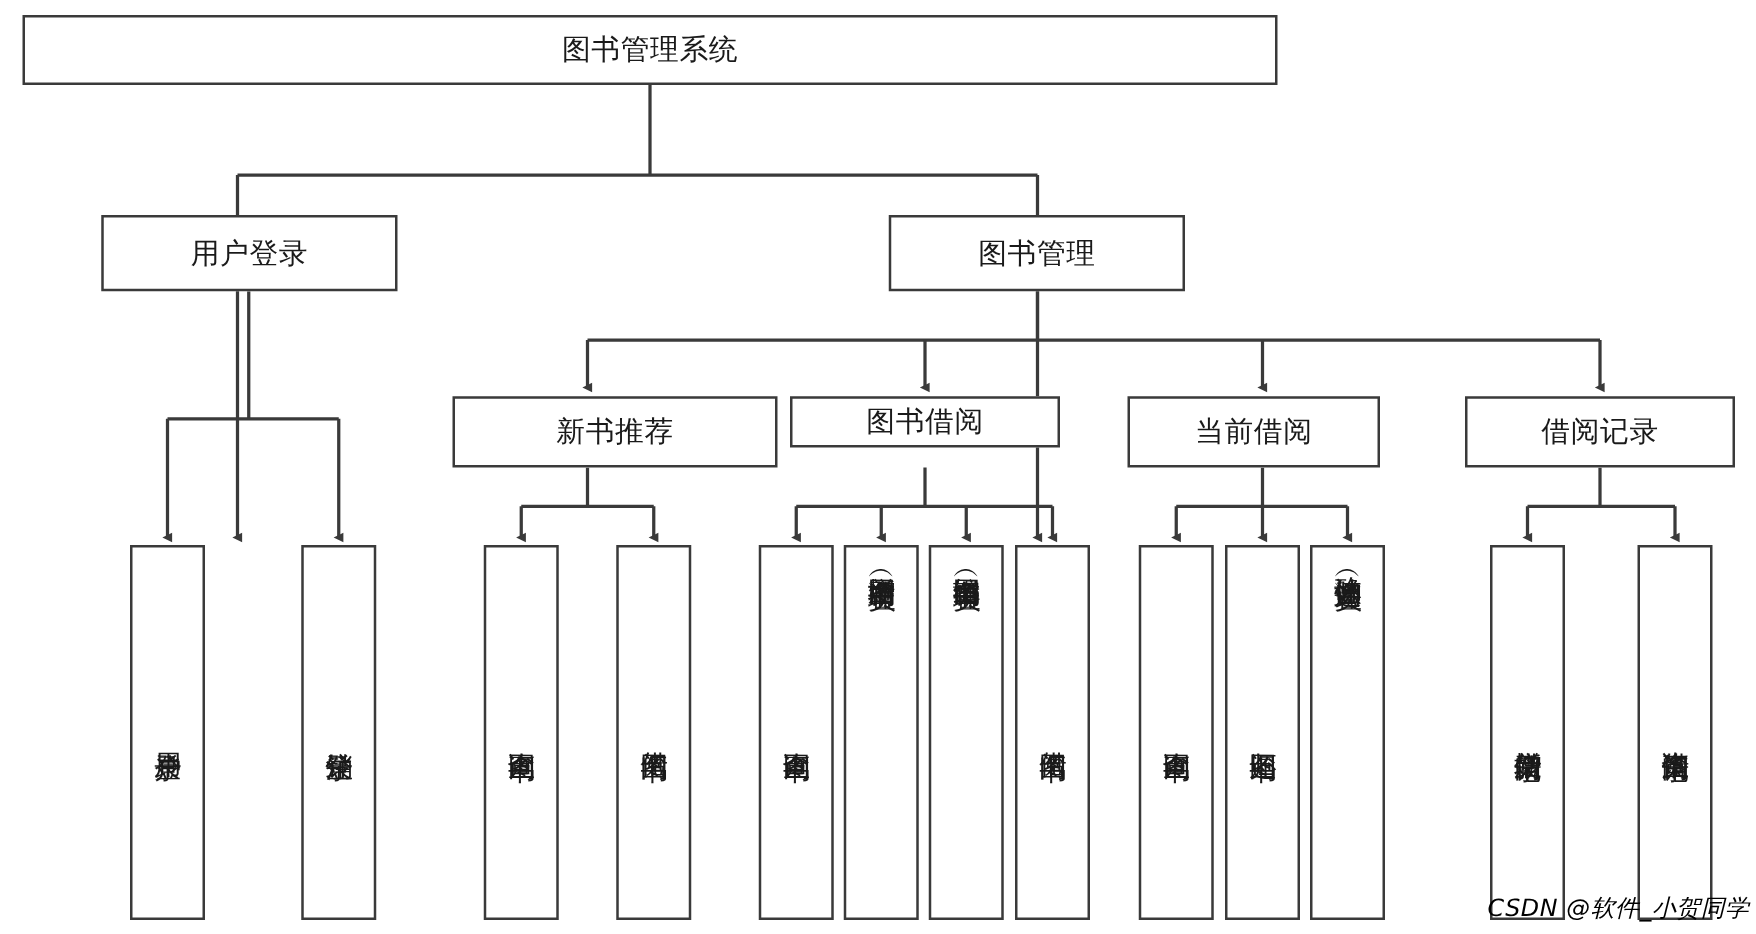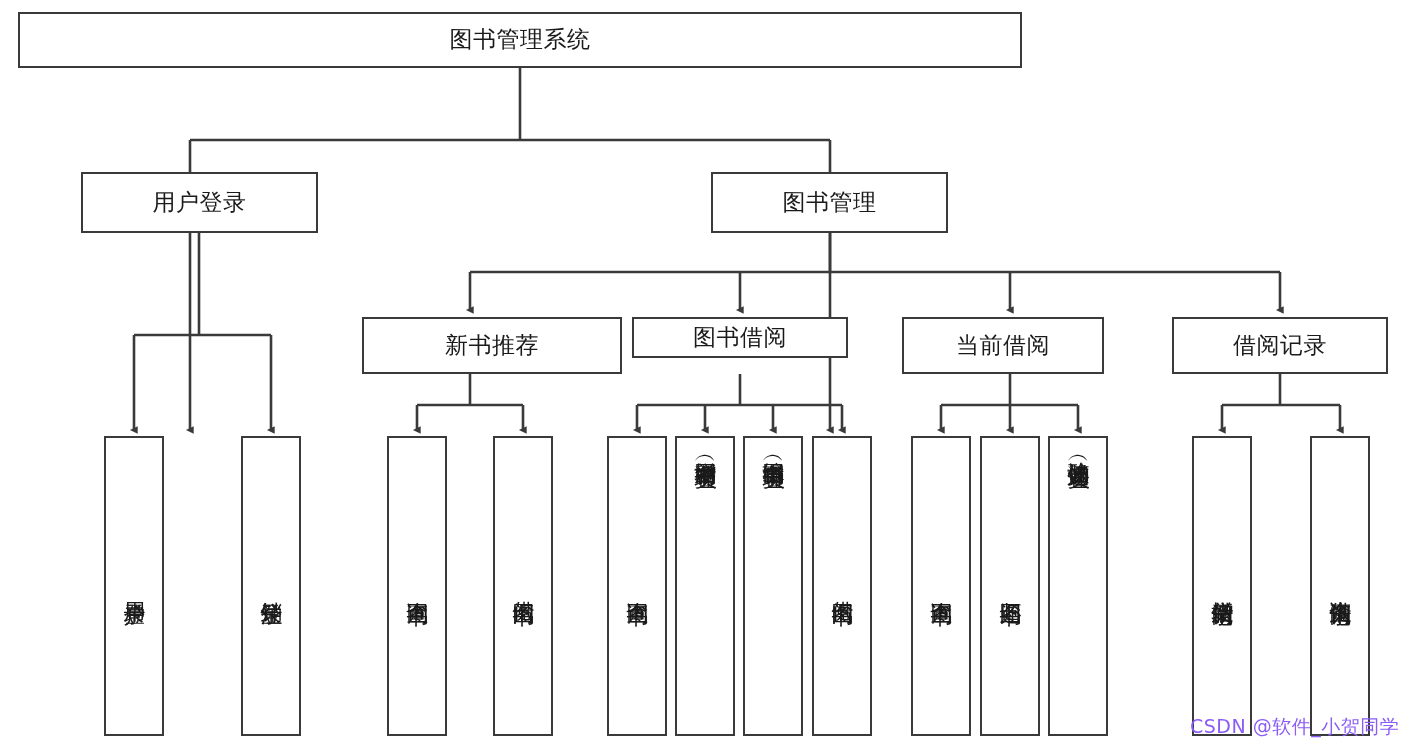--- a/index.html
+++ b/index.html
@@ -64,23 +64,24 @@
     top: 0;
     width: 1405px;
     height: 747px;
     pointer-events: none;
   }
   .watermark {
     position: absolute;
     left: 1190px;
     top: 714px;
     font-size: 19px;
-    color: #8b5cf6;
+    color: #000000;
     white-space: nowrap;
     letter-spacing: 0.5px;
+    font-style: italic;
   }
 </style>
 </head>
 <body>
 
 <div id="diagram-root">
 
   <svg class="connectors" width="1405" height="747" viewBox="0 0 1405 747" xmlns="http://www.w3.org/2000/svg">
     <defs>
       <marker id="arrowhead" markerWidth="9" markerHeight="9" refX="4.2" refY="4.3" orient="auto" markerUnits="userSpaceOnUse">

